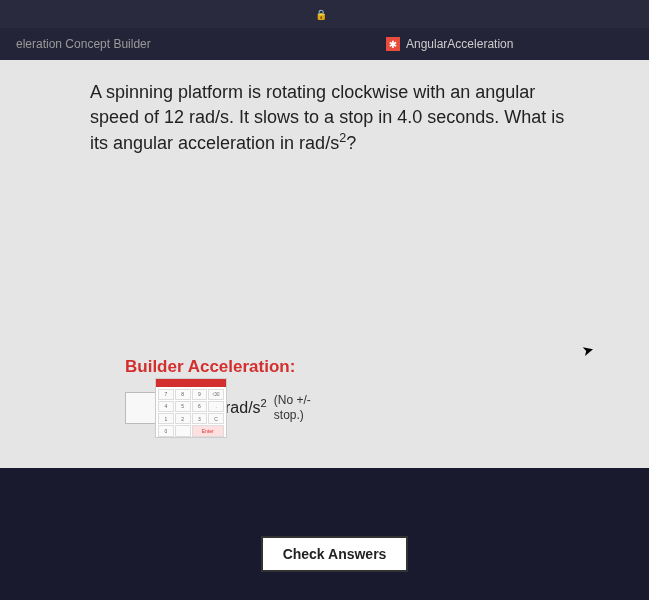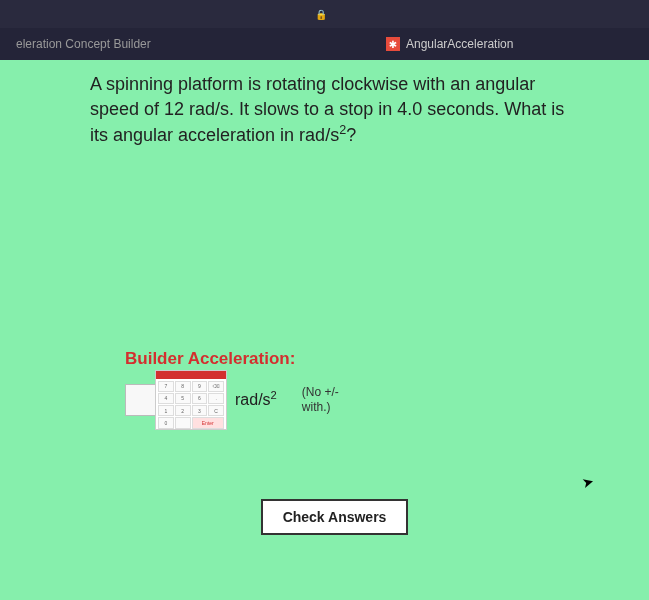--- a/index.html
+++ b/index.html
@@ -53,23 +53,23 @@
       width: 14px;
       height: 14px;
       background: #e74c3c;
       display: inline-flex;
       align-items: center;
       justify-content: center;
       font-size: 10px;
       color: white;
     }
     .content {
-      background: #86efac;
-      height: 540px;
-      padding: 12px 70px 20px 90px;
+      background: #e5e5e5;
+      height: 408px;
+      padding: 20px 70px 20px 90px;
       position: relative;
     }
     .question {
       font-size: 18px;
       color: #222;
       line-height: 1.4;
       margin-bottom: 10px;
     }
     .answer-section {
       margin-top: 200px;
@@ -77,38 +77,37 @@
     }
     .answer-label {
       color: #d32f2f;
       font-weight: bold;
       font-size: 17px;
       margin-bottom: 15px;
     }
     .input-row {
       display: flex;
       align-items: center;
-      gap: 10px;
     }
     .answer-input {
       width: 100px;
       height: 32px;
       border: 1px solid #bbb;
       background: #f8f8f8;
       padding: 4px;
       font-size: 14px;
     }
     .unit {
       font-size: 16px;
       color: #222;
     }
     .hint {
       font-size: 12px;
       color: #333;
-      margin-left: 15px;
+      margin-left: 7px;
       line-height: 1.2;
     }
     .keypad {
       position: absolute;
       width: 72px;
       height: 60px;
       border: 1px solid #ccc;
       background: white;
       margin-left: 30px;
     }
@@ -133,21 +132,21 @@
       justify-content: center;
       color: #666;
     }
     .keypad-enter {
       grid-column: span 2;
       background: #ffe0e0;
       color: #d32f2f;
     }
     .check-button {
       display: block;
-      margin: 83px auto 0;
+      margin: 112px auto 0;
       padding: 8px 20px;
       background: white;
       border: 2px solid #333;
       font-size: 14px;
       font-weight: bold;
       color: #222;
       cursor: pointer;
     }
     .cursor {
       position: absolute;
@@ -183,21 +182,21 @@
 
   <div class="answer-section">
     <div class="answer-label">Builder Acceleration:</div>
     <div class="input-row">
       <input type="text" class="answer-input" value="" style="">
       <span class="unit">
         <span>rad/s</span><sup>2</sup>
       </span>
       <div class="hint">
         <div>(No +/-</div>
-        <div>with.)</div>
+        <div>stop.)</div>
       </div>
       <div class="keypad">
         <div class="keypad-header"></div>
         <div class="keypad-grid">
           <div class="keypad-cell">7</div>
           <div class="keypad-cell">8</div>
           <div class="keypad-cell">9</div>
           <div class="keypad-cell">⌫</div>
           <div class="keypad-cell">4</div>
           <div class="keypad-cell">5</div>

